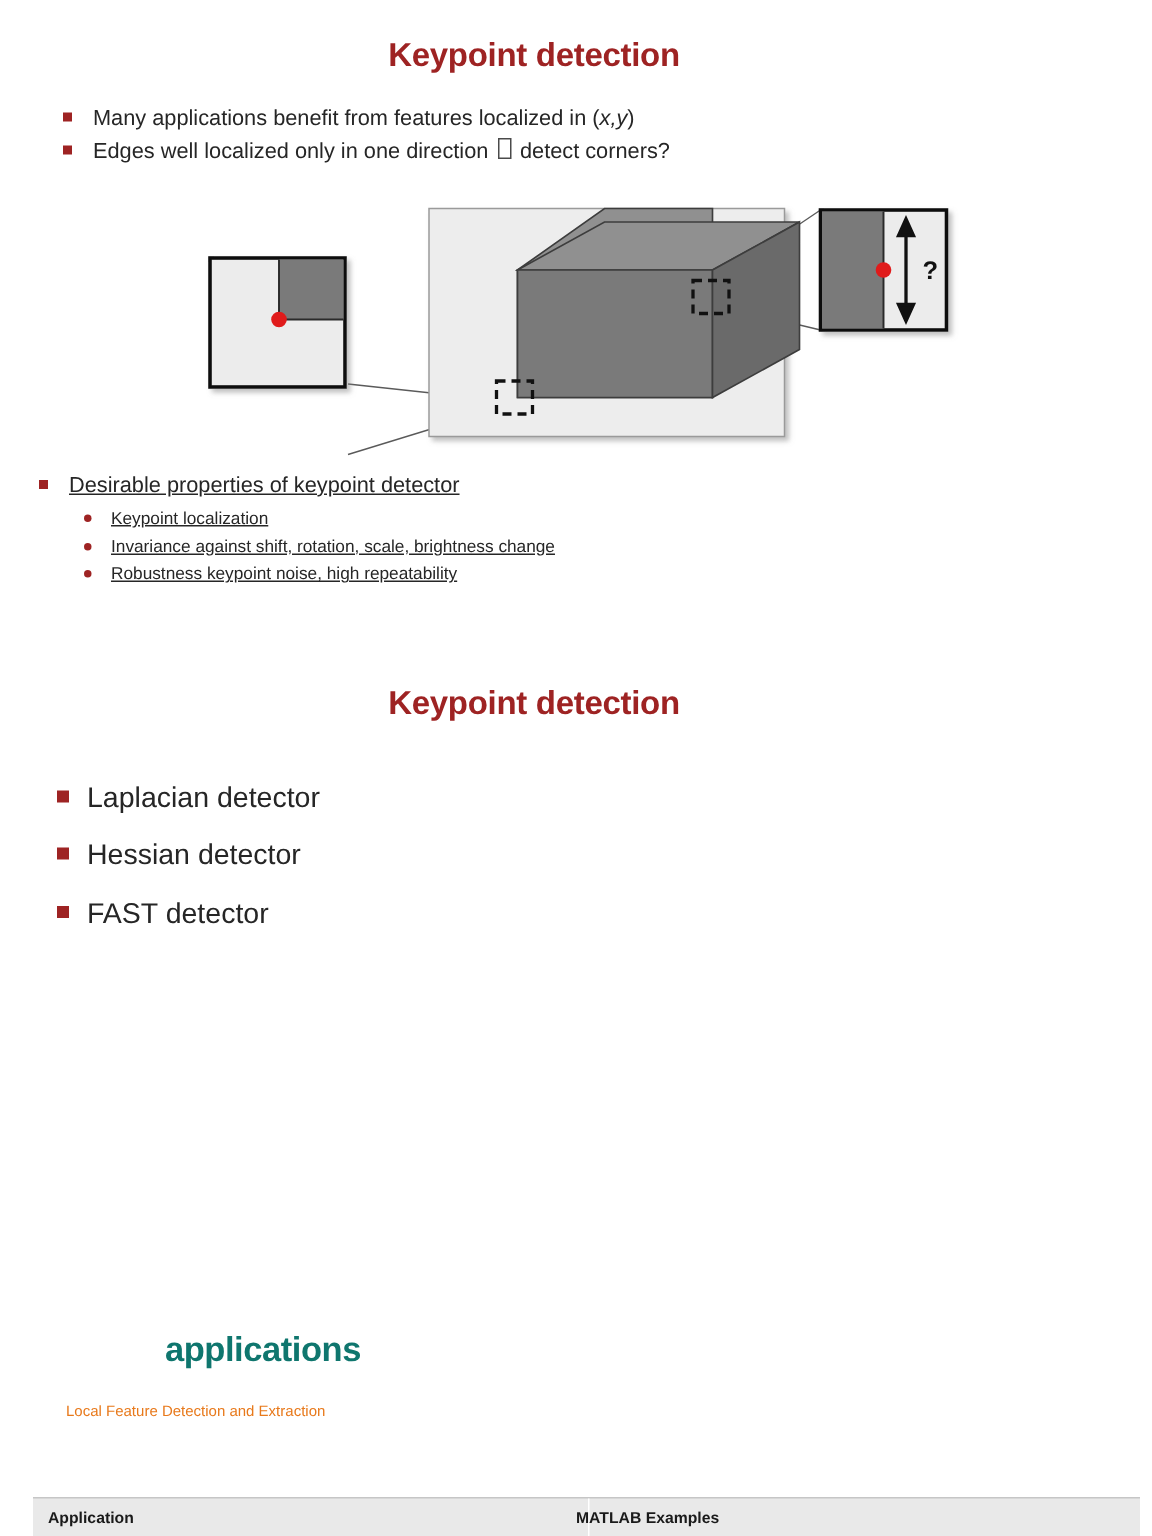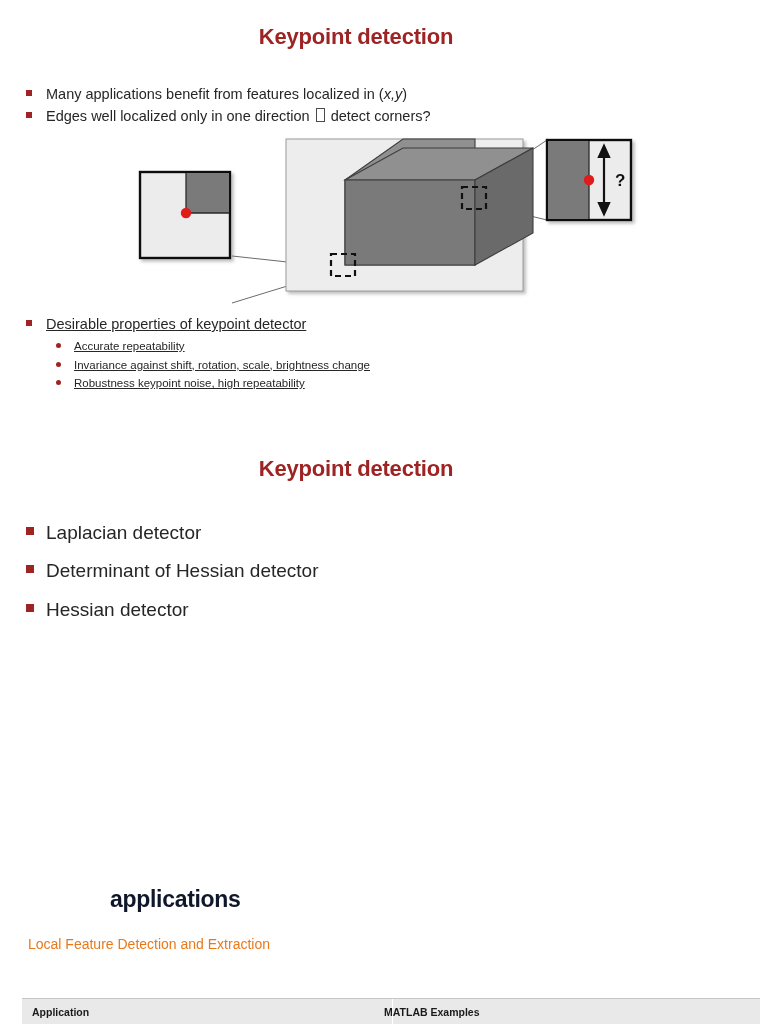--- a/index.html
+++ b/index.html
@@ -83,20 +83,21 @@
     vertical-align: -1px;
     margin: 0 2px;
     background: transparent;
   }
 
   
   ul.big > li {
     font-size: 19px;
     line-height: 2.02;
     padding-left: 46px;
+    margin-left: 12px;
   }
   ul.big > li::before {
     left: 26px;
     top: 13px;
     width: 8px;
     height: 8px;
   }
 
   
   #figure {
@@ -108,28 +109,28 @@
   }
   #figure svg { display: block; }
 
   
   .apps-heading {
     position: absolute;
     left: 110px;
     top: 36px;
     font-size: 23px;
     font-weight: bold;
-    color: #0f172a;
+    color: #0f766e;
     letter-spacing: -0.3px;
   }
   .apps-link {
     position: absolute;
-    left: 28px;
+    left: 44px;
     top: 86px;
-    font-size: 14px;
+    font-size: 10px;
     color: #E8791B;
   }
   #apps-table {
     position: absolute;
     left: 22px;
     top: 148px;
     width: 738px;
     height: 26px;
     background: #E9E9E9;
     border-top: 1px solid #C6C6C6;
@@ -153,21 +154,21 @@
     background: #ffffff;
   }
 </style>
 </head>
 <body>
 
 <section class="slide" id="slide-one">
 
   <h1 class="slide-title" style="margin:24px 0 0 0;">Keypoint detection</h1>
 
-  <ul class="lvl1" style="margin-top:33px;">
+  <ul class="lvl1" style="margin-top:18px;padding-left:16px;">
     <li><span>Many applications benefit from features localized in (</span><span class="ital">x,y</span><span>)</span></li>
     <li><span>Edges well localized only in one direction </span><span class="tofu"></span><span> detect corners?</span></li>
   </ul>
 
   <div id="figure">
     <svg width="768" height="175" viewBox="0 0 768 175" xmlns="http://www.w3.org/2000/svg">
       <defs>
         <filter id="softshadow" x="-20%" y="-20%" width="160%" height="160%">
           <feDropShadow dx="2.5" dy="2.5" stdDeviation="1.6" flood-color="#8a8a8a" flood-opacity="0.55"></feDropShadow>
         </filter>
@@ -228,35 +229,35 @@
         </g>
         <text x="615" y="56" font-family="Liberation Sans, sans-serif" font-size="17" font-weight="bold" fill="#111111">?</text>
       </g>
     </svg>
   </div>
 
   <ul class="lvl1" style="position:absolute; top:313px; left:0; width:560px;text-decoration:underline;">
     <li>
       <span>Desirable properties of keypoint detector</span>
       <ul class="lvl2">
-        <li>Accurate repeatability</li>
+        <li>Keypoint localization</li>
         <li>Invariance against shift, rotation, scale, brightness change</li>
         <li>Robustness keypoint noise, high repeatability</li>
       </ul>
     </li>
   </ul>
 </section>
 
 <section class="slide" id="slide-two">
   <h1 class="slide-title" style="margin:26px 0 0 0;">Keypoint detection</h1>
 
   <ul class="lvl1 big" style="margin-top:32px;">
     <li>Laplacian detector</li>
-    <li>Determinant of Hessian detector</li>
     <li>Hessian detector</li>
+    <li>FAST detector</li>
   </ul>
 </section>
 
 <section class="slide" id="slide-three">
   <div class="apps-heading">applications</div>
 
   <a class="apps-link" href="#" style="text-decoration:none;">Local Feature Detection and Extraction</a>
 
   <div id="apps-table">
     <div class="divider"></div>

